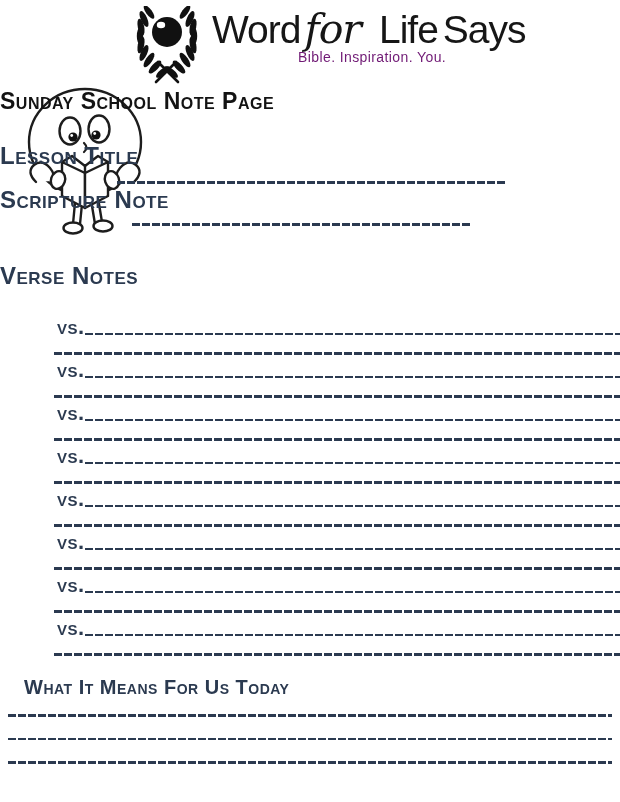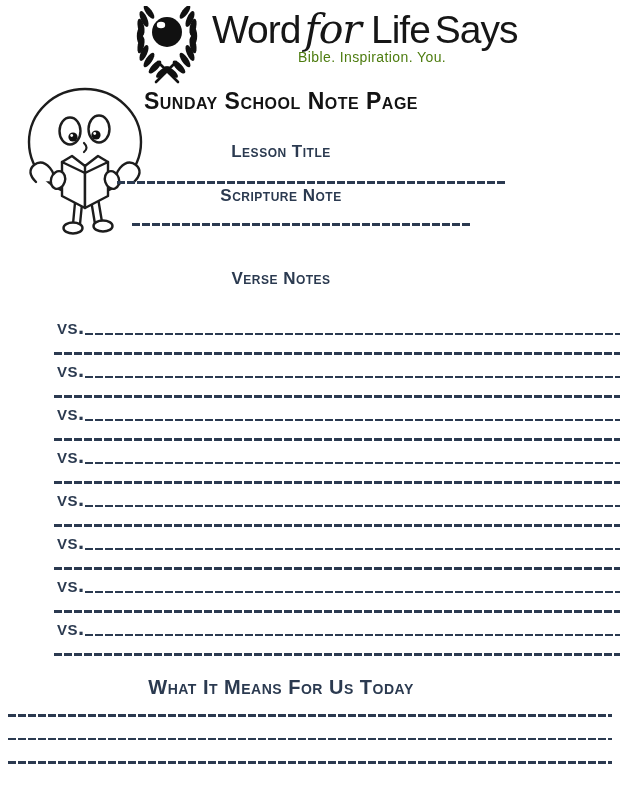--- a/index.html
+++ b/index.html
@@ -23,38 +23,38 @@
   .brand{
     display:flex;align-items:baseline;
     font-size:39px;line-height:46px;color:var(--ink);
     letter-spacing:-1px;white-space:nowrap;
   }
   .brand .w-word{font-weight:400;}
   .brand .w-for{
     font-family:"DejaVu Serif",serif;font-style:italic;font-weight:400;
     font-size:41px;margin:0 2px 0 4px;
   }
-  .brand .w-life{margin-left:8px;}
+  .brand .w-life{margin-left:16px;}
   .brand .w-says{margin-left:5px;}
   .tagline{
-    font-size:14px;color:#4d7c0f;letter-spacing:.4px;
+    font-size:14px;color:#701a75;letter-spacing:.4px;
     margin:-4px 0 0 86px;font-weight:400;
   }
 
   
   .center-head{
-    position:absolute;left:0;width:562px;text-align:center;
+    position:absolute;left:0;width:562px;
     font-weight:700;font-variant:small-caps;letter-spacing:.5px;
   }
   .page-title{top:88px;font-size:23px;color:#131313;}
-  .sub-head{color:var(--navy);font-size:17px;}
+  .sub-head{color:var(--navy);font-size:24px;}
   .lesson-head{top:142px;}
   .scripture-head{top:186px;}
-  .verse-head{top:269px;}
-  .meaning-head{top:676px;font-size:20px;}
+  .verse-head{top:262px;}
+  .meaning-head{top:676px;font-size:20px;padding-left:24px;}
 
   
   .w-line{
     height:2.5px;
     background-image:repeating-linear-gradient(90deg,var(--navy) 0 8px,transparent 8px 10px);
   }
   .line-abs{position:absolute;}
   .line-lesson{top:181px;left:117px;width:388px;}
   .line-scripture{top:223px;left:132px;width:340px;}
 

